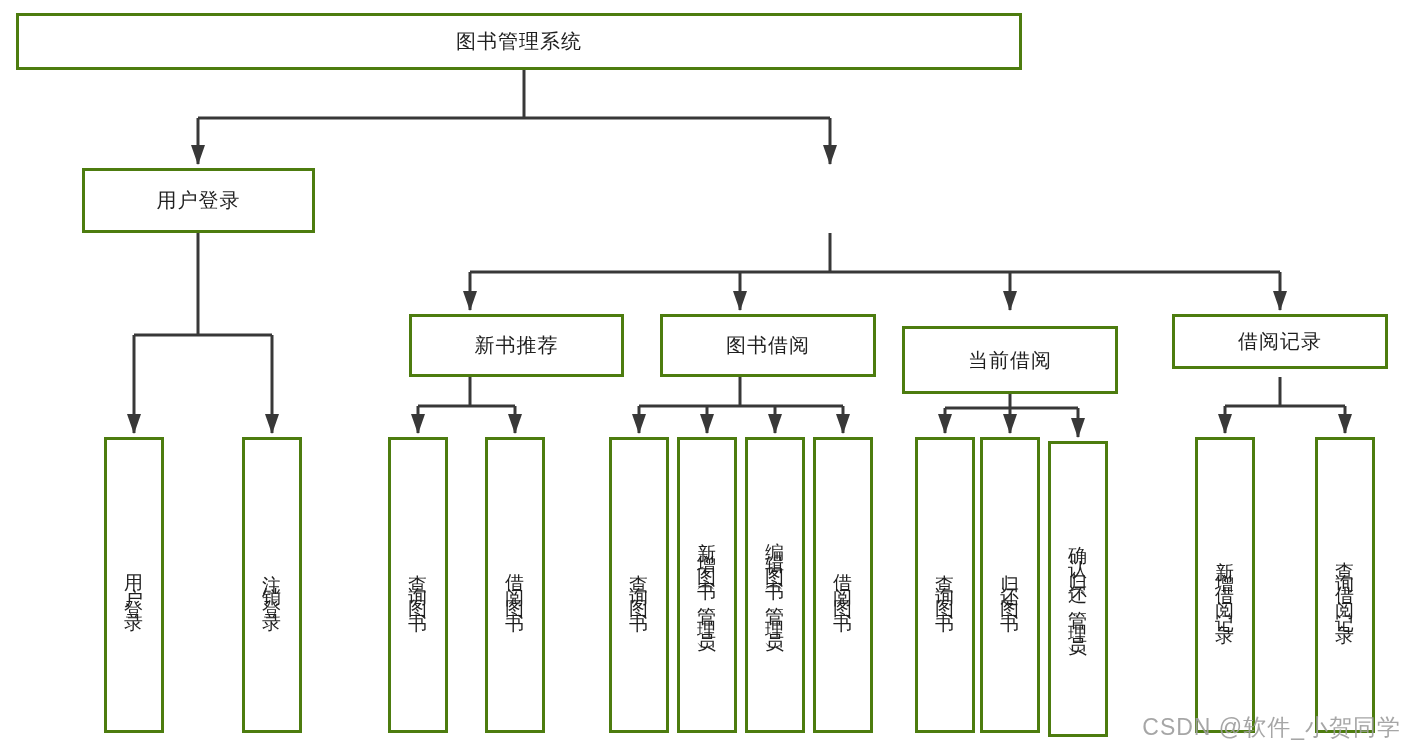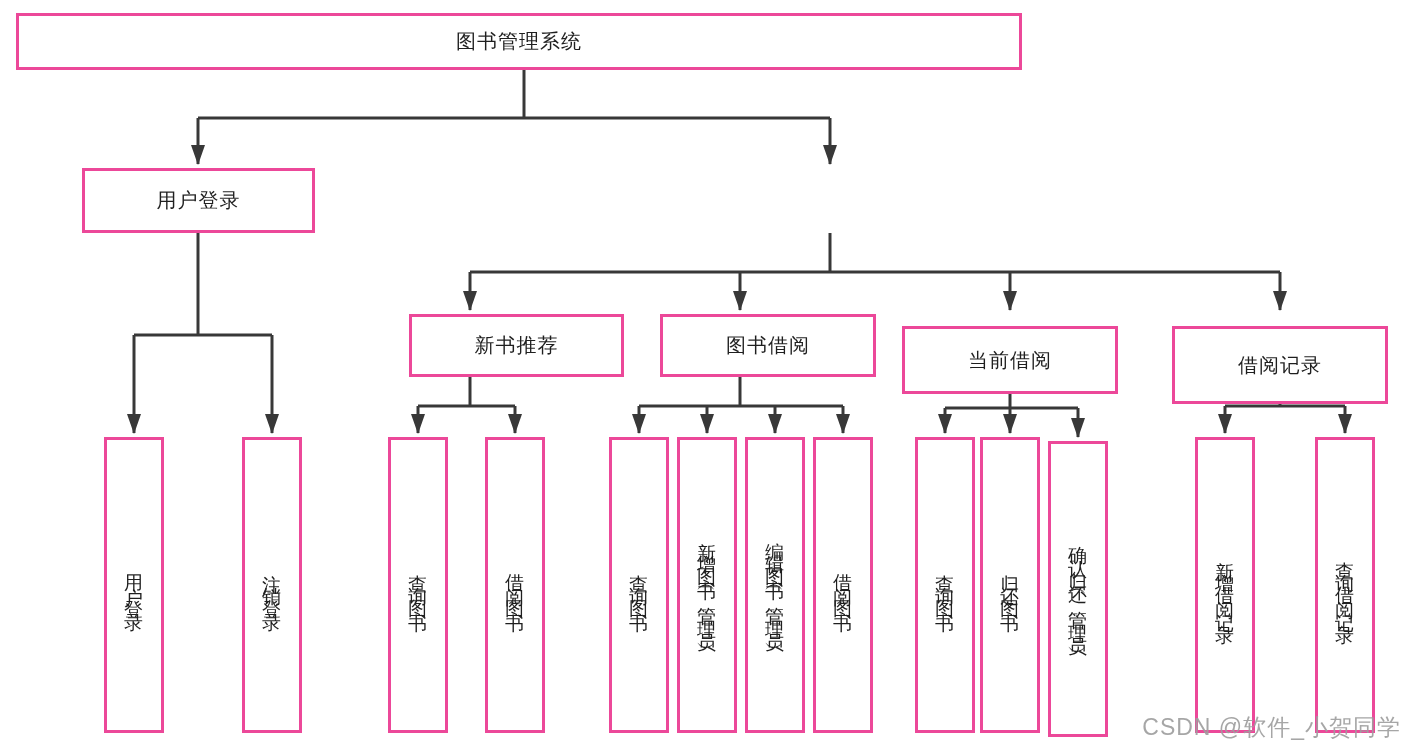--- a/index.html
+++ b/index.html
@@ -8,21 +8,21 @@
     width:1405px;height:747px;
     background:#ffffff;
     font-family:"Liberation Sans","DejaVu Sans",sans-serif;
     overflow:hidden;
   }
   svg.wires{position:absolute;left:0;top:0;width:1405px;height:747px;z-index:1;}
   .node{
     position:absolute;
     box-sizing:border-box;
     background:#ffffff;
-    border:3px solid #ec4899;
+    border:3px solid #4d7c0f;
     display:flex;align-items:center;justify-content:center;
     color:#1f1f1f;
     z-index:2;
     text-align:right;
   }
   .node.h{font-size:20px;letter-spacing:1px;}
   .node.v{
     font-size:19px;
     writing-mode:vertical-rl;
     text-orientation:mixed;
@@ -98,21 +98,21 @@
   <div class="node h" style="left:16px;top:13px;width:1006px;height:57px;">图书管理系统</div>
 
   <div class="node h" style="left:82px;top:168px;width:233px;height:65px;">用户登录</div>
 
   <div class="node v" style="left:104px;top:437px;width:60px;height:296px;">用户登录</div>
   <div class="node v" style="left:242px;top:437px;width:60px;height:296px;">注销登录</div>
 
   <div class="node h" style="left:362px;top:314px;width:215px;height:63px;margin-left:47px;">新书推荐</div>
   <div class="node h" style="left:660px;top:314px;width:216px;height:63px;">图书借阅</div>
   <div class="node h" style="left:902px;top:326px;width:216px;height:68px;">当前借阅</div>
-  <div class="node h" style="left:1172px;top:314px;width:216px;height:78px;margin-top:12px;">借阅记录</div>
+  <div class="node h" style="left:1172px;top:314px;width:216px;height:55px;">借阅记录</div>
 
   <div class="node v" style="left:388px;top:437px;width:60px;height:296px;">查询图书</div>
   <div class="node v" style="left:485px;top:437px;width:60px;height:296px;">借阅图书</div>
 
   <div class="node v" style="left:609px;top:437px;width:60px;height:296px;">查询图书</div>
   <div class="node v" style="left:677px;top:437px;width:60px;height:296px;">新增图书（管理员）</div>
   <div class="node v" style="left:745px;top:437px;width:60px;height:296px;">编辑图书（管理员）</div>
   <div class="node v" style="left:813px;top:437px;width:60px;height:296px;">借阅图书</div>
 
   <div class="node v" style="left:915px;top:437px;width:60px;height:296px;">查询图书</div>

